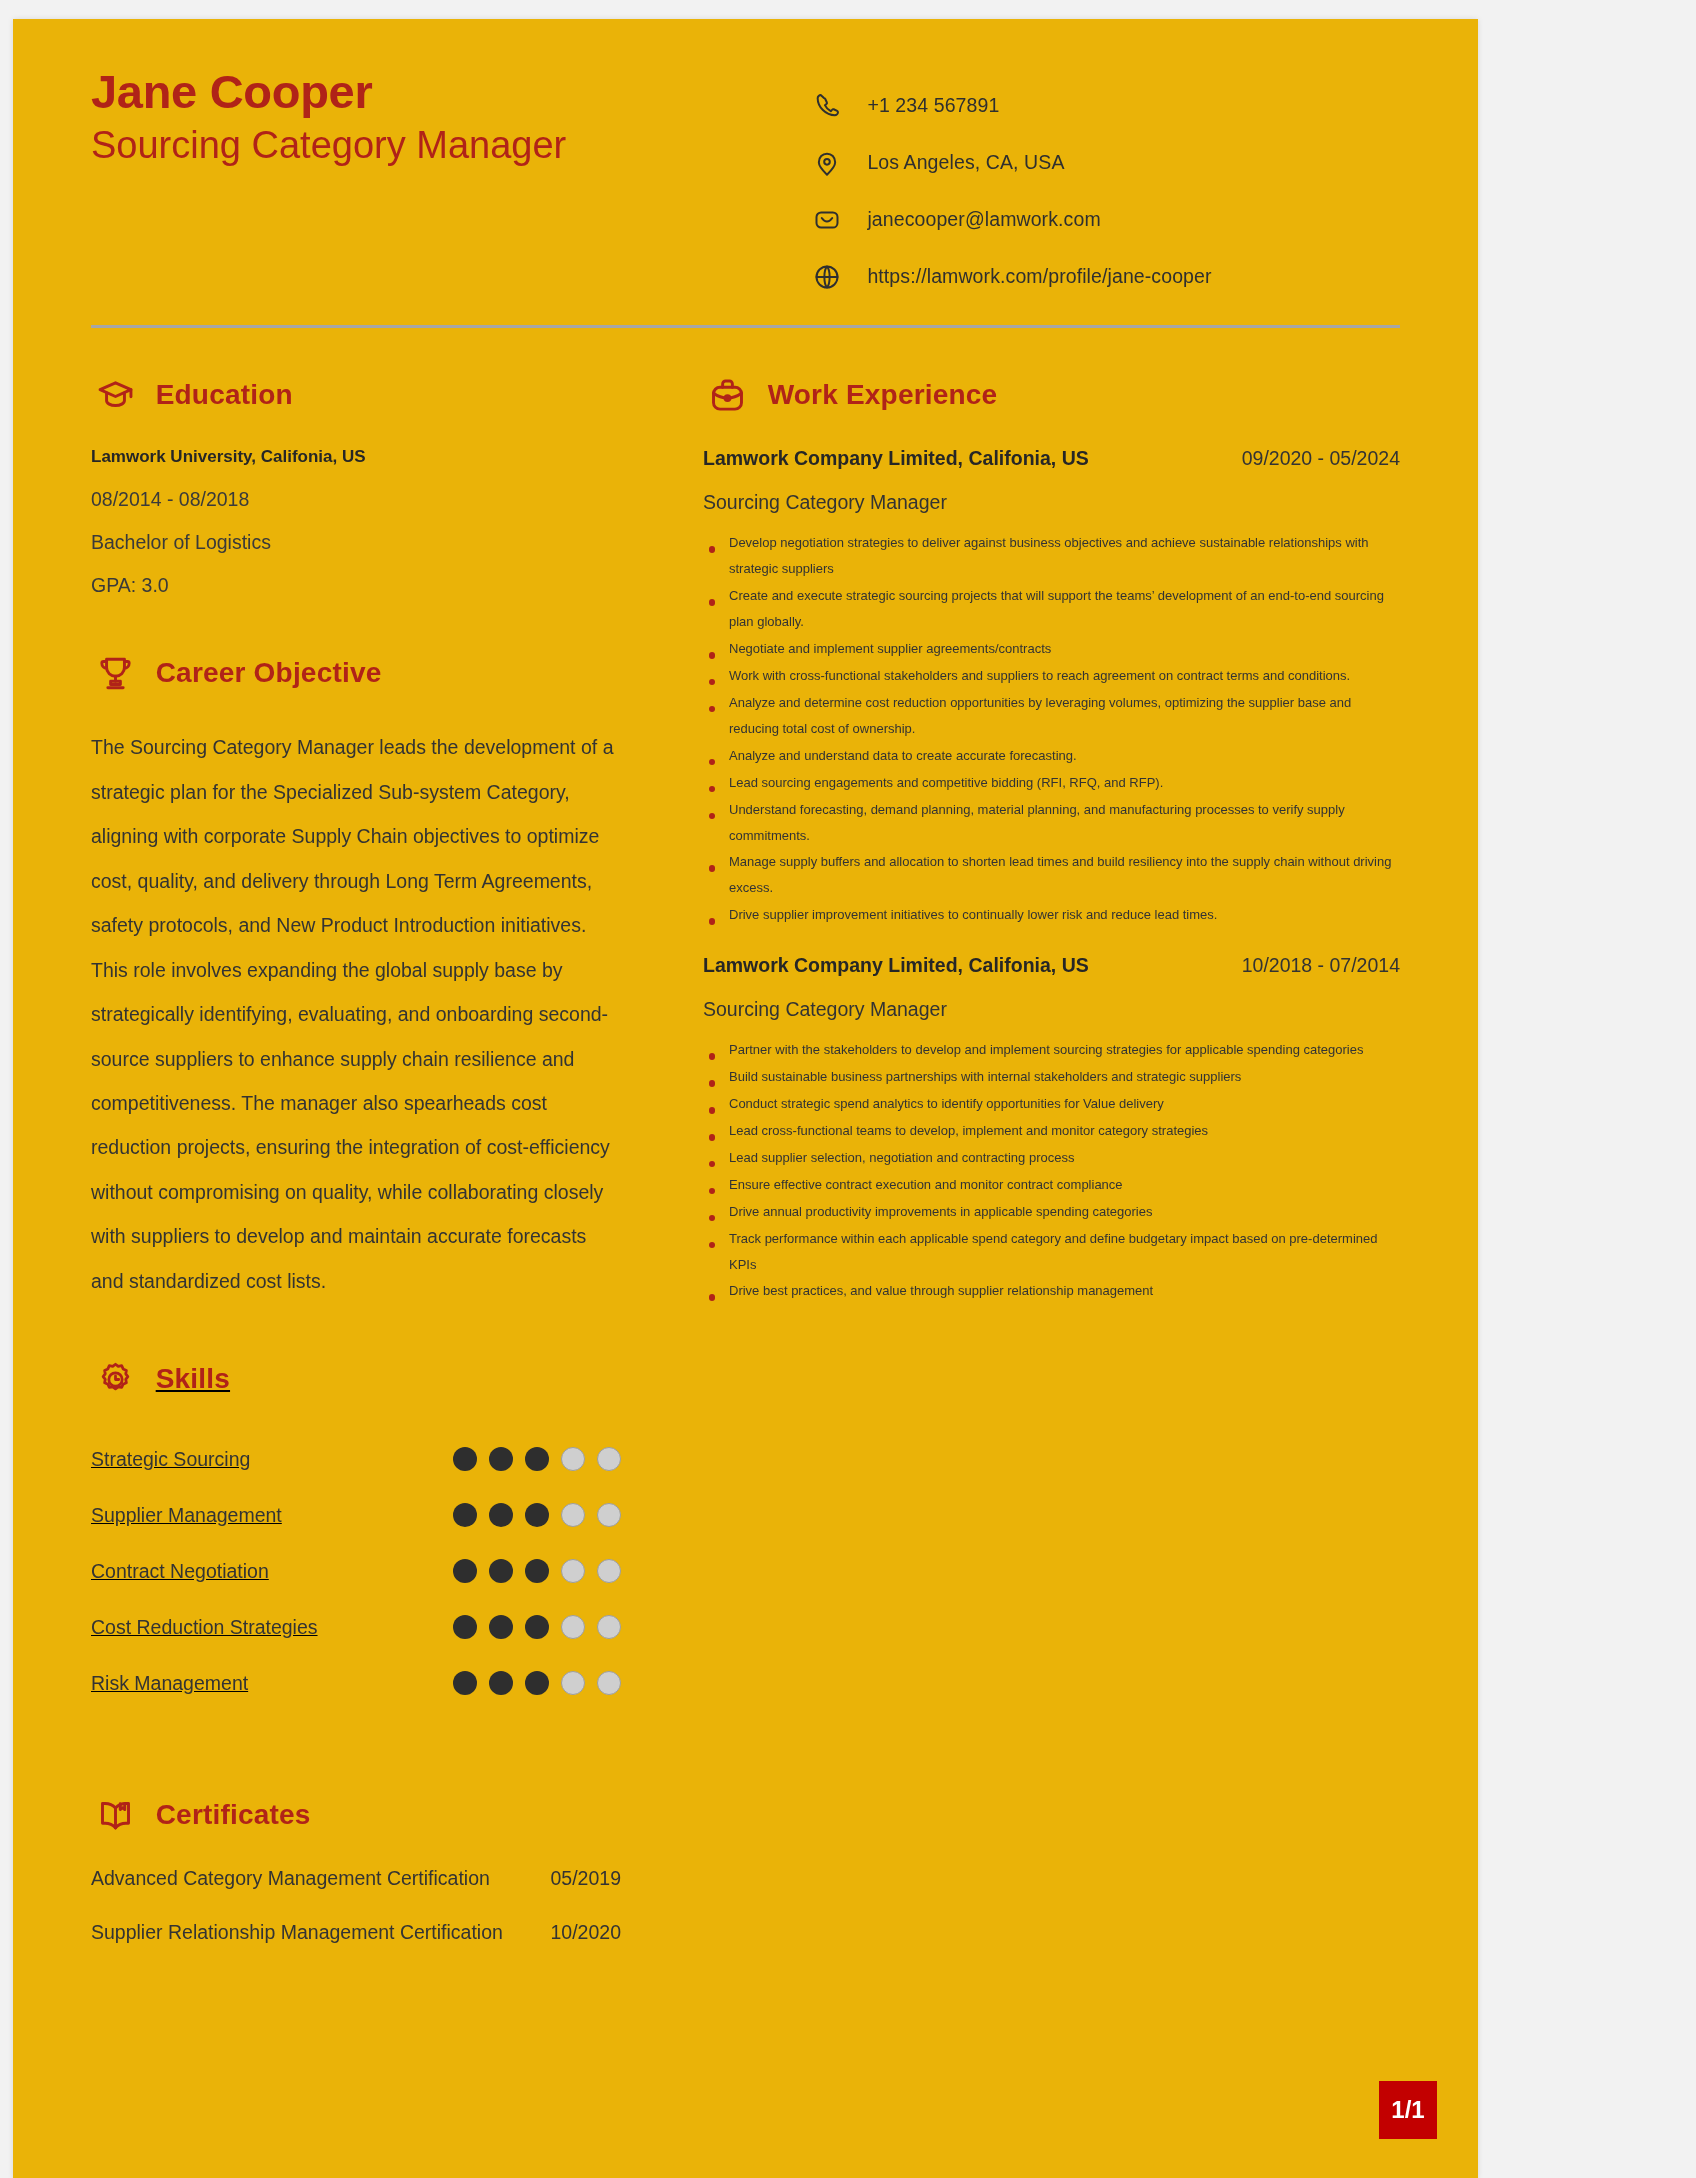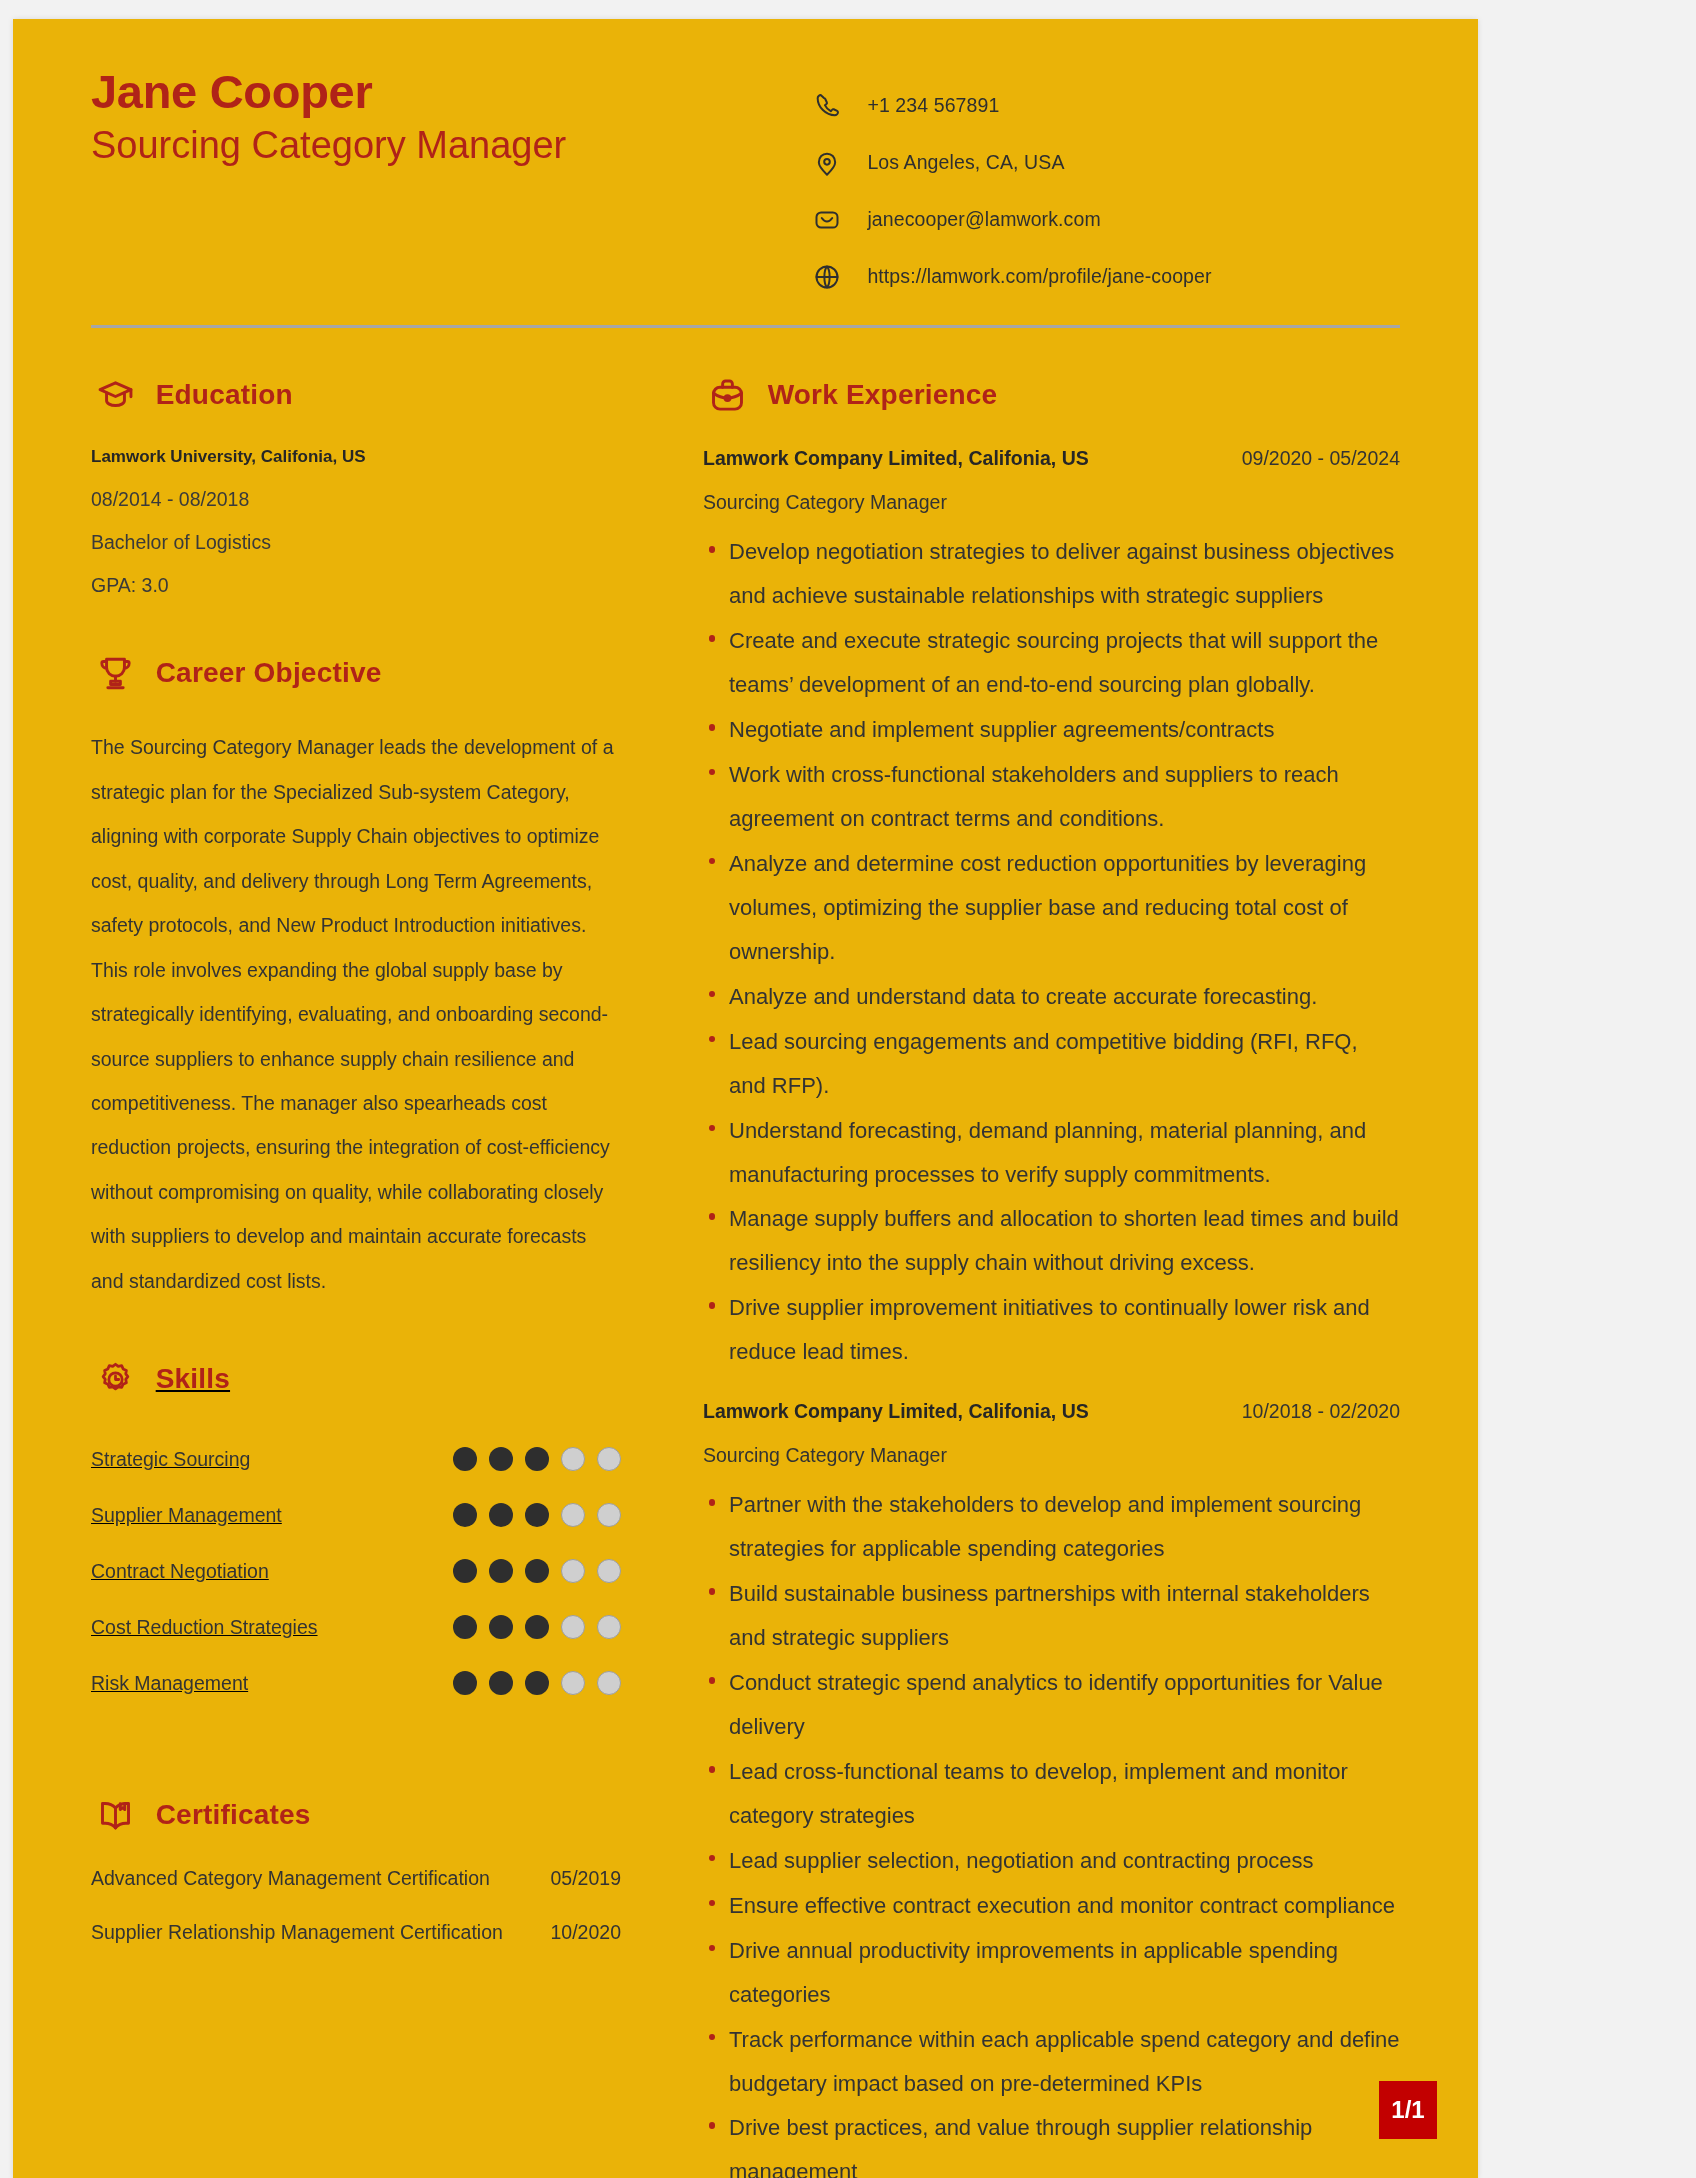--- a/index.html
+++ b/index.html
@@ -116,21 +116,21 @@
   }
   .job-title {
     font-family: "Liberation Sans Narrow", "Liberation Sans", sans-serif;
     font-size: 19.5px; color: #333333; margin-bottom: 16.7px;
   }
   ul.bullets { list-style: none; }
   ul.bullets li {
     position: relative;
     padding-left: 26px;
     font-family: "Liberation Sans Narrow", "Liberation Sans", sans-serif;
-    font-size: 22px; color: #333333;
+    font-size: 13px; color: #333333;
     line-height: 2.0;
     margin-bottom: 0.9px;
   }
   ul.bullets li::before {
     content: "";
     position: absolute;
     left: 5.6px; top: 16px;
     width: 6.5px; height: 6.5px; border-radius: 50%;
     background: #b02318;
   }
@@ -365,21 +365,21 @@
                   <li>Lead sourcing engagements and competitive bidding (RFI, RFQ, and RFP).</li>
                   <li>Understand forecasting, demand planning, material planning, and manufacturing processes to verify supply commitments.</li>
                   <li>Manage supply buffers and allocation to shorten lead times and build resiliency into the supply chain without driving excess.</li>
                   <li>Drive supplier improvement initiatives to continually lower risk and reduce lead times.</li>
                 </ul>
               </div>
               <div class="job-gap"></div>
               <div class="job">
                 <div class="job-head">
                   <span class="job-company">Lamwork Company Limited, Califonia, US</span>
-                  <span class="job-dates">10/2018 - 02/2020</span>
+                  <span class="job-dates">10/2018 - 07/2014</span>
                 </div>
                 <div class="job-title">Sourcing Category Manager</div>
                 <ul class="bullets">
                   <li>Partner with the stakeholders to develop and implement sourcing strategies for applicable spending categories</li>
                   <li>Build sustainable business partnerships with internal stakeholders and strategic suppliers</li>
                   <li>Conduct strategic spend analytics to identify opportunities for Value delivery</li>
                   <li>Lead cross-functional teams to develop, implement and monitor category strategies</li>
                   <li>Lead supplier selection, negotiation and contracting process</li>
                   <li>Ensure effective contract execution and monitor contract compliance</li>
                   <li>Drive annual productivity improvements in applicable spending categories</li>

